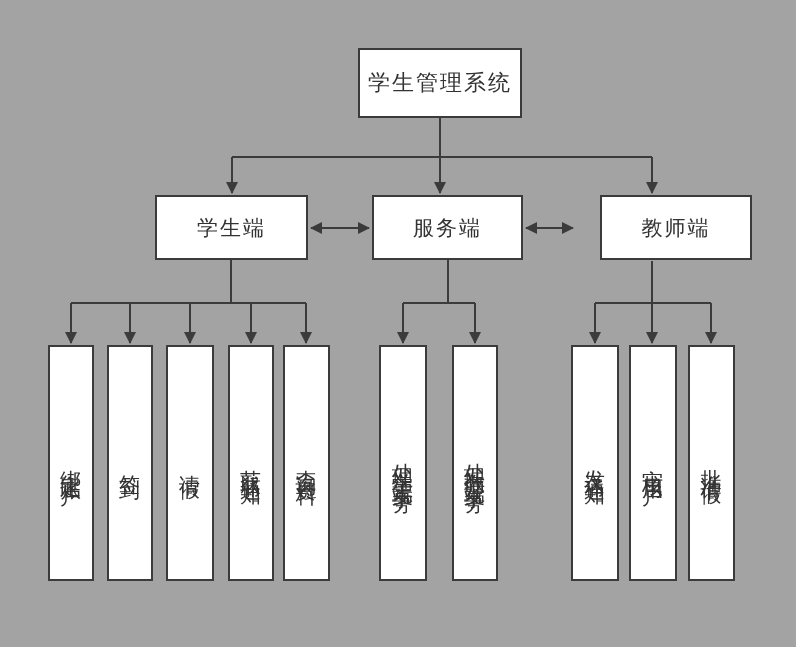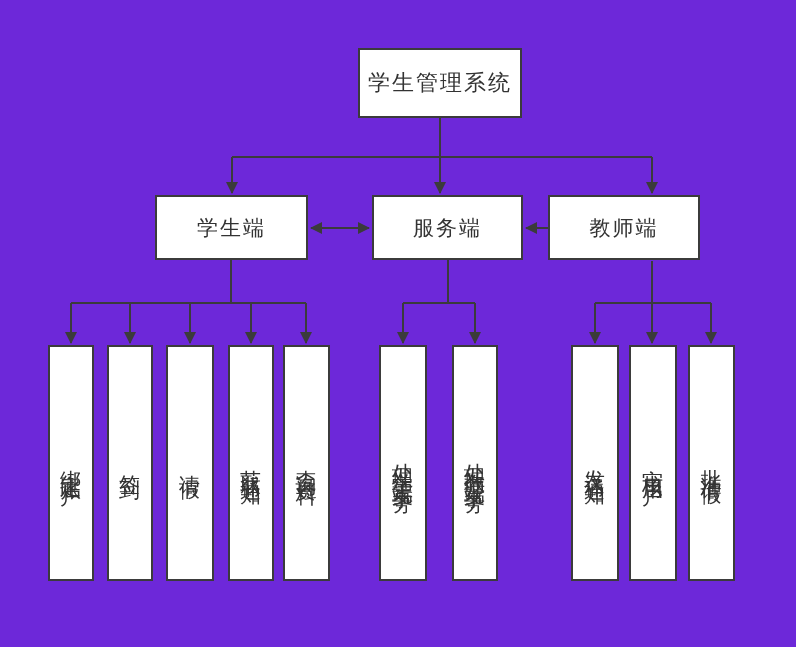--- a/index.html
+++ b/index.html
@@ -4,21 +4,21 @@
 <style>
   html, body {
     margin: 0;
     padding: 0;
     background: #ffffff;
   }
   #canvas {
     position: relative;
     width: 796px;
     height: 647px;
-    background: #6d28d9;
+    background: #a3a3a3;
     font-family: "Liberation Sans", "DejaVu Sans", sans-serif;
     color: #333333;
     overflow: hidden;
   }
   #edges {
     position: absolute;
     left: 0;
     top: 0;
     width: 796px;
     height: 647px;
@@ -36,21 +36,21 @@
   .node.h-text {
     font-size: 21px;
     letter-spacing: 2px;
   }
   .node.root-node {
     left: 358px; top: 48px; width: 164px; height: 70px;
     font-size: 22px;
   }
   .node.l2-student { left: 155px; top: 195px; width: 153px; height: 65px; text-align: center; }
   .node.l2-server  { left: 372px; top: 195px; width: 151px; height: 65px; }
-  .node.l2-teacher { left: 548px; top: 195px; width: 152px; height: 65px; }
+  .node.l2-teacher { left: 600px; top: 195px; width: 152px; height: 65px; }
 
   .node.v-box {
     top: 345px;
     height: 236px;
   }
   .node.v-box .v-text {
     writing-mode: vertical-rl;
     text-orientation: upright;
     font-size: 21px;
     letter-spacing: 5px;

